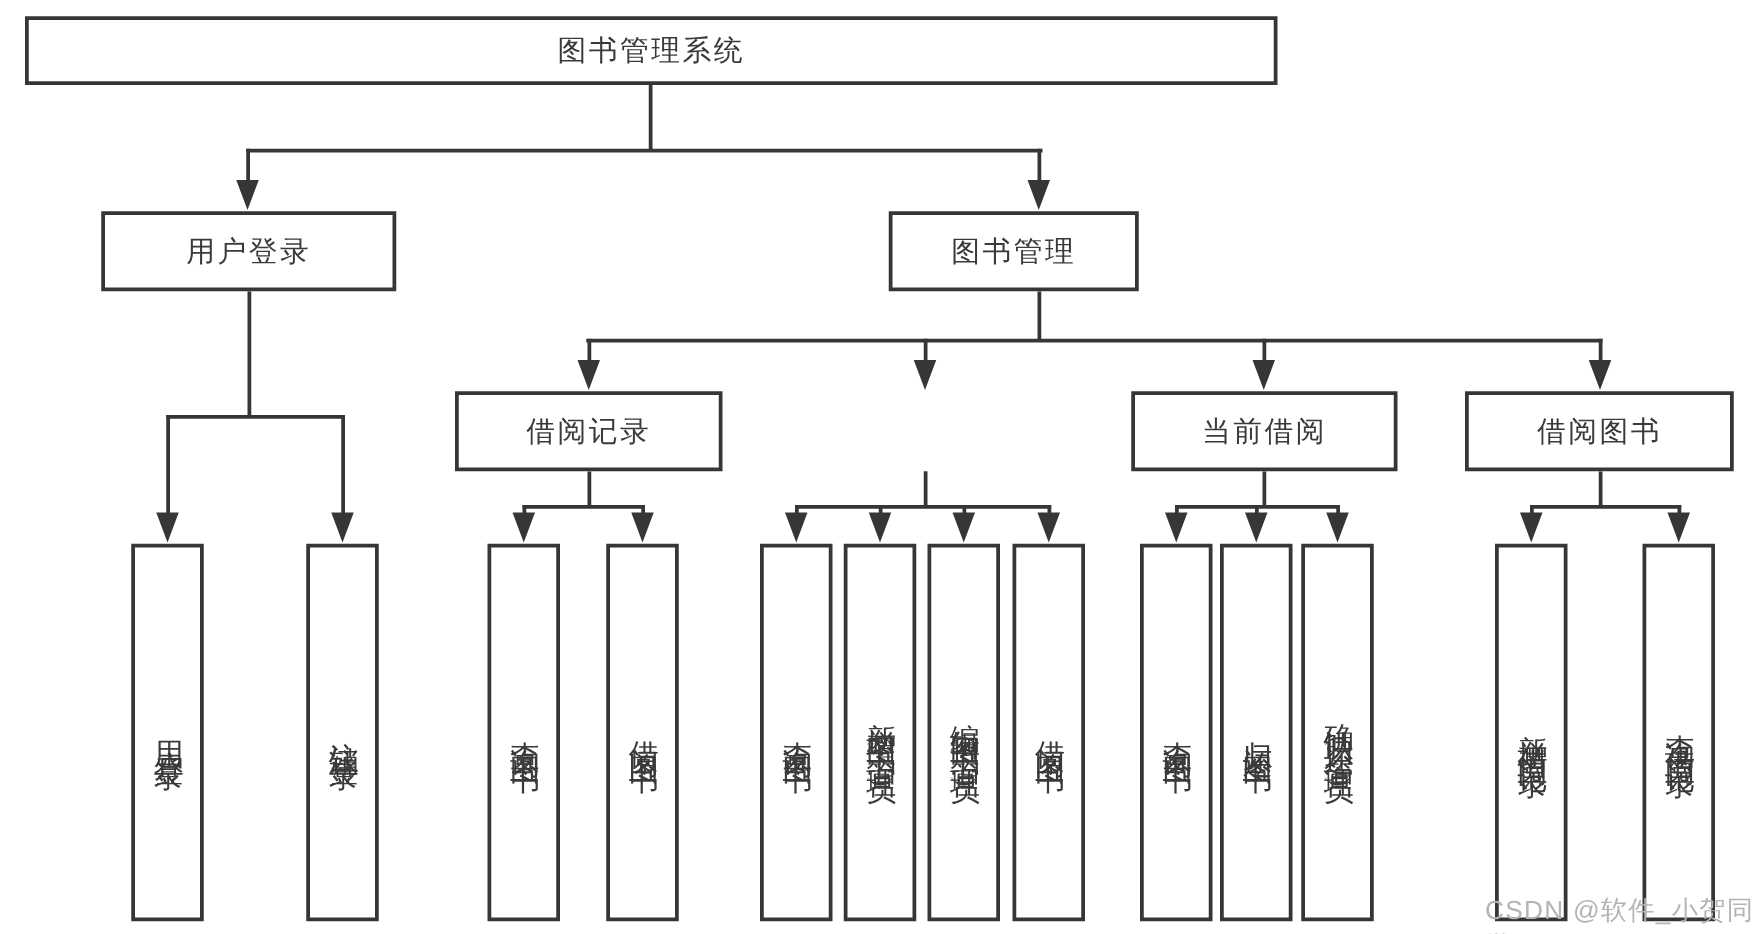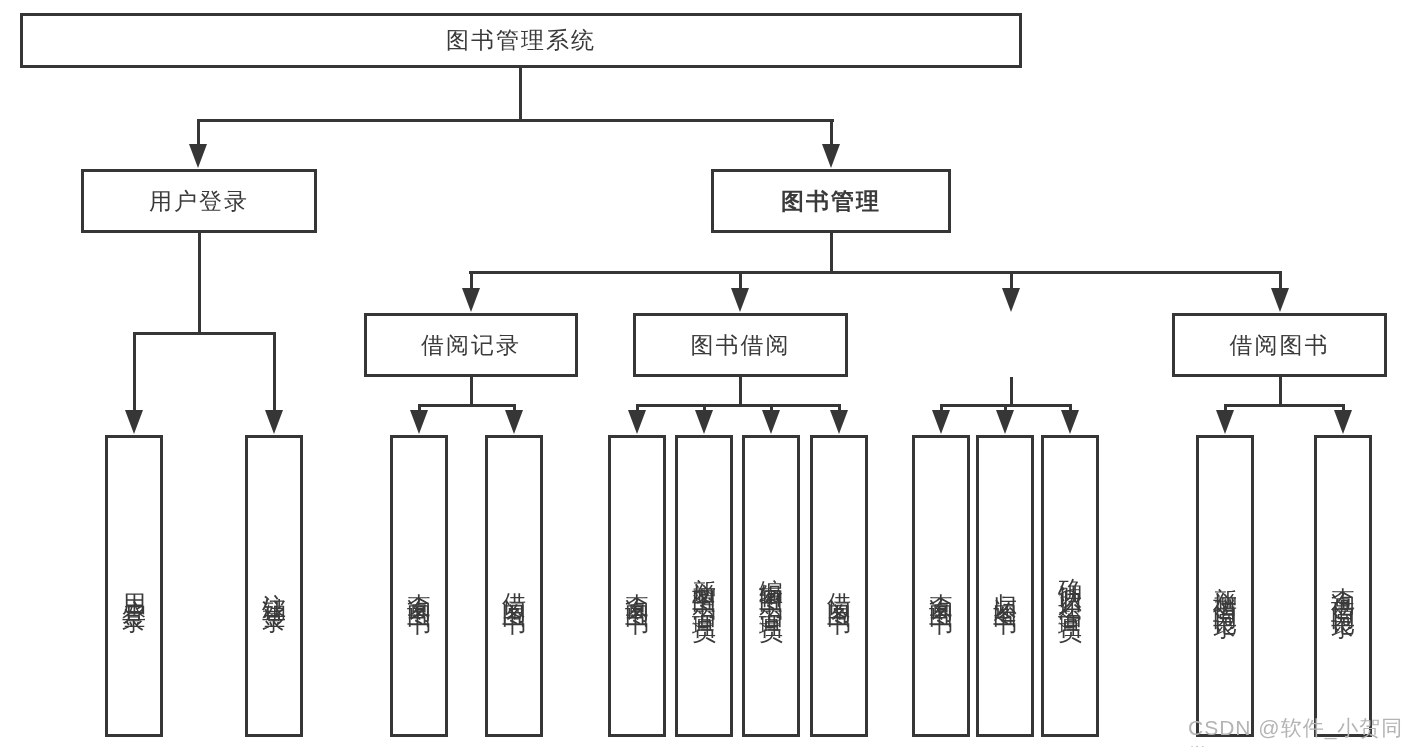--- a/index.html
+++ b/index.html
@@ -117,28 +117,28 @@
     <div class="arrow-shaft" style="left: 1224px; top: 404px; height: 8px;"></div>
     <div class="arrow-head" style="left: 1216px; top: 410px;"></div>
     <div class="arrow-shaft" style="left: 1342px; top: 404px; height: 8px;"></div>
     <div class="arrow-head" style="left: 1334px; top: 410px;"></div>
     <div class="node" style="left: 20px; top: 13px; width: 1002px; height: 55px;">
       <span>图书管理系统</span>
     </div>
     <div class="node" style="left: 81px; top: 169px; width: 236px; height: 64px;">
       <span>用户登录</span>
     </div>
-    <div class="node" style="left: 711px; top: 169px; width: 240px; height: 64px; font-weight: bold;">
+    <div class="node" style="left: 711px; top: 169px; width: 200px; height: 64px;">
       <span>图书管理</span>
     </div>
     <div class="node" style="left: 364px; top: 313px; width: 214px; height: 64px;">
       <span>借阅记录</span>
     </div>
-    <div class="node" style="left: 633px; top: 313px; width: 215px; height: 64px;">
-      <span>图书借阅</span>
+    <div class="node" style="left: 905px; top: 313px; width: 213px; height: 64px;">
+      <span>当前借阅</span>
     </div>
     <div class="node" style="left: 1172px; top: 313px; width: 215px; height: 64px;">
       <span>借阅图书</span>
     </div>
     <div class="node vertical" style="left: 105px; top: 435px; width: 58px; height: 302px;">
       <span>用户登录</span>
     </div>
     <div class="node vertical" style="left: 245px; top: 435px; width: 58px; height: 302px;">
       <span>注销登录</span>
     </div>

